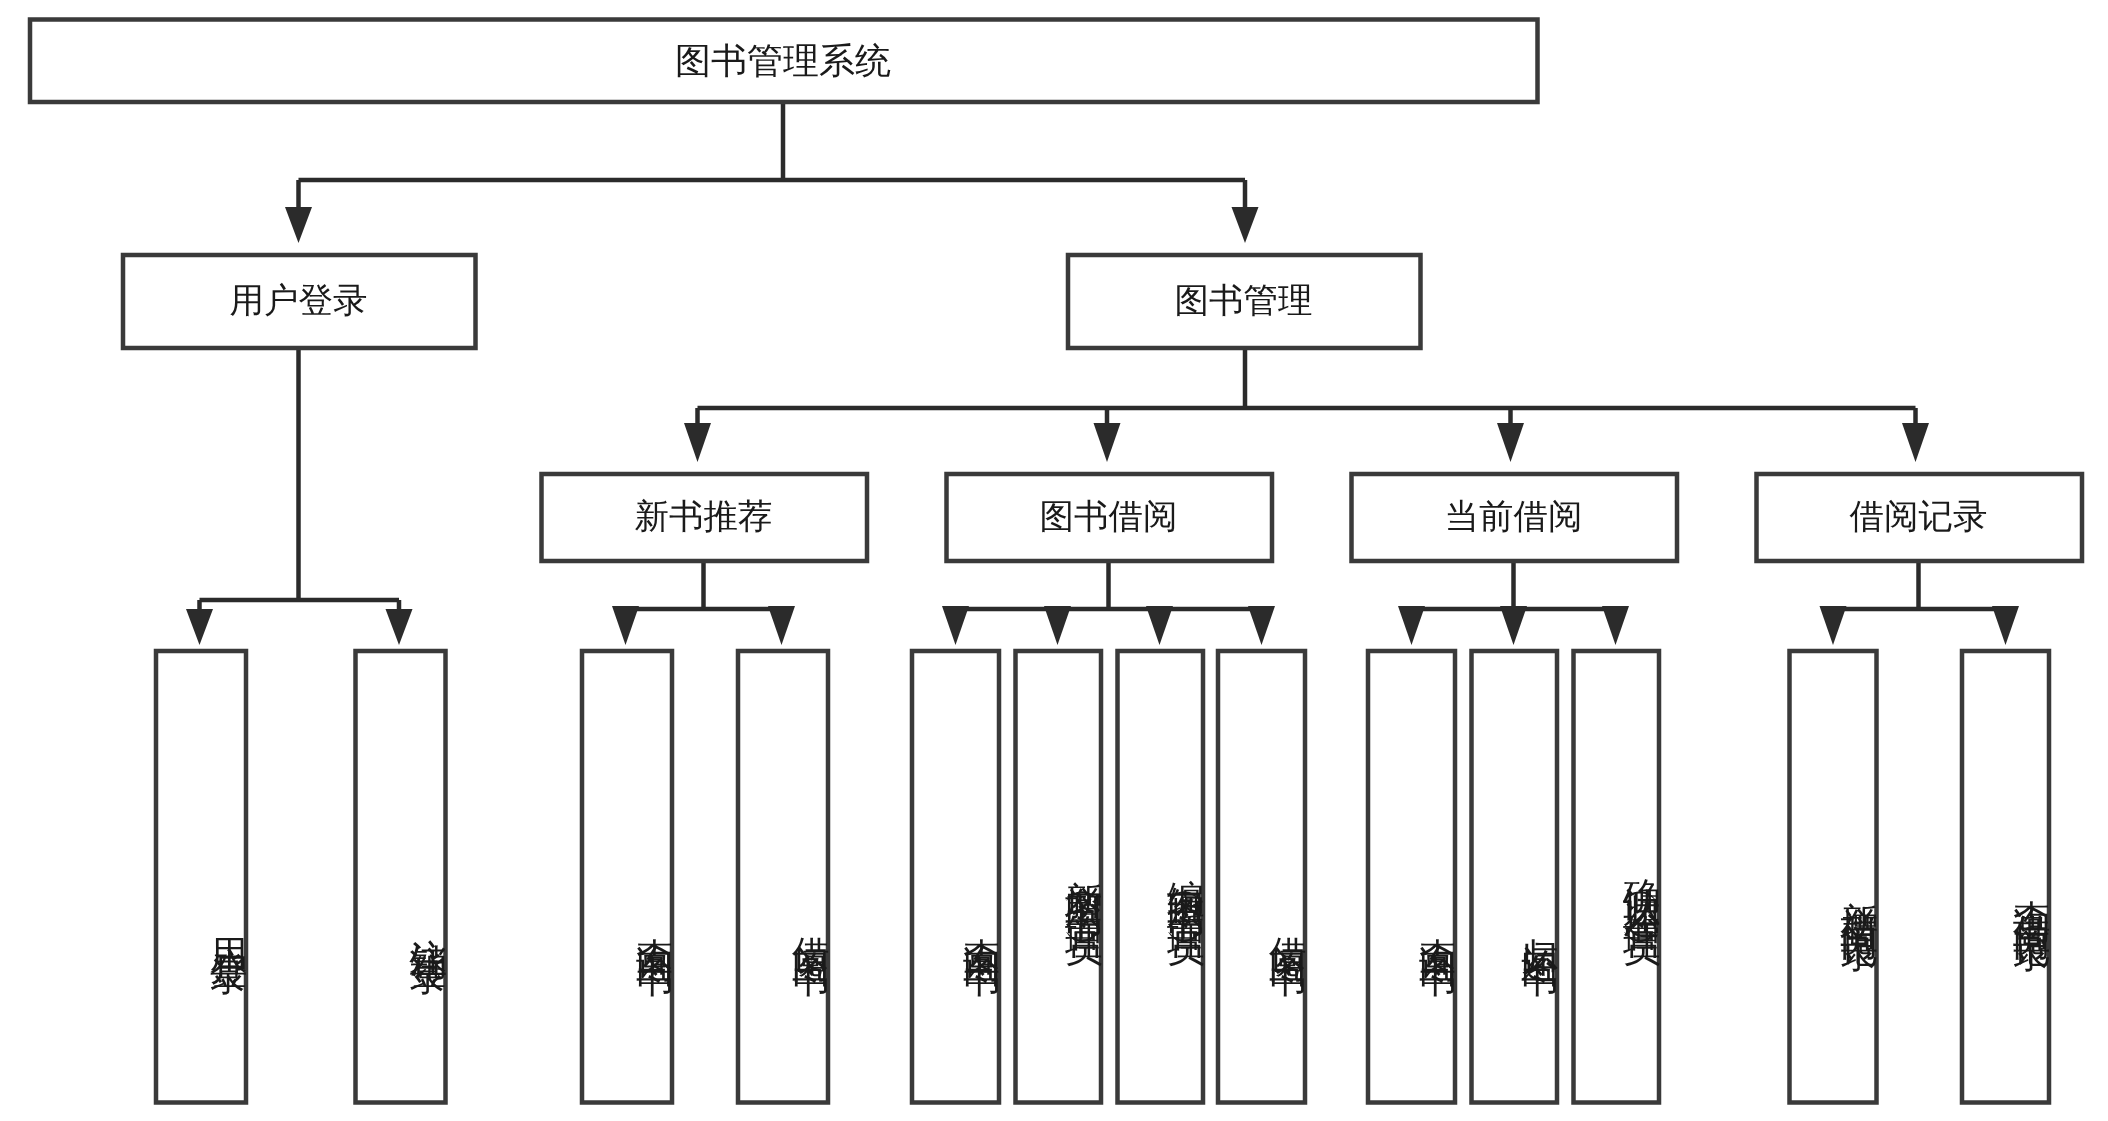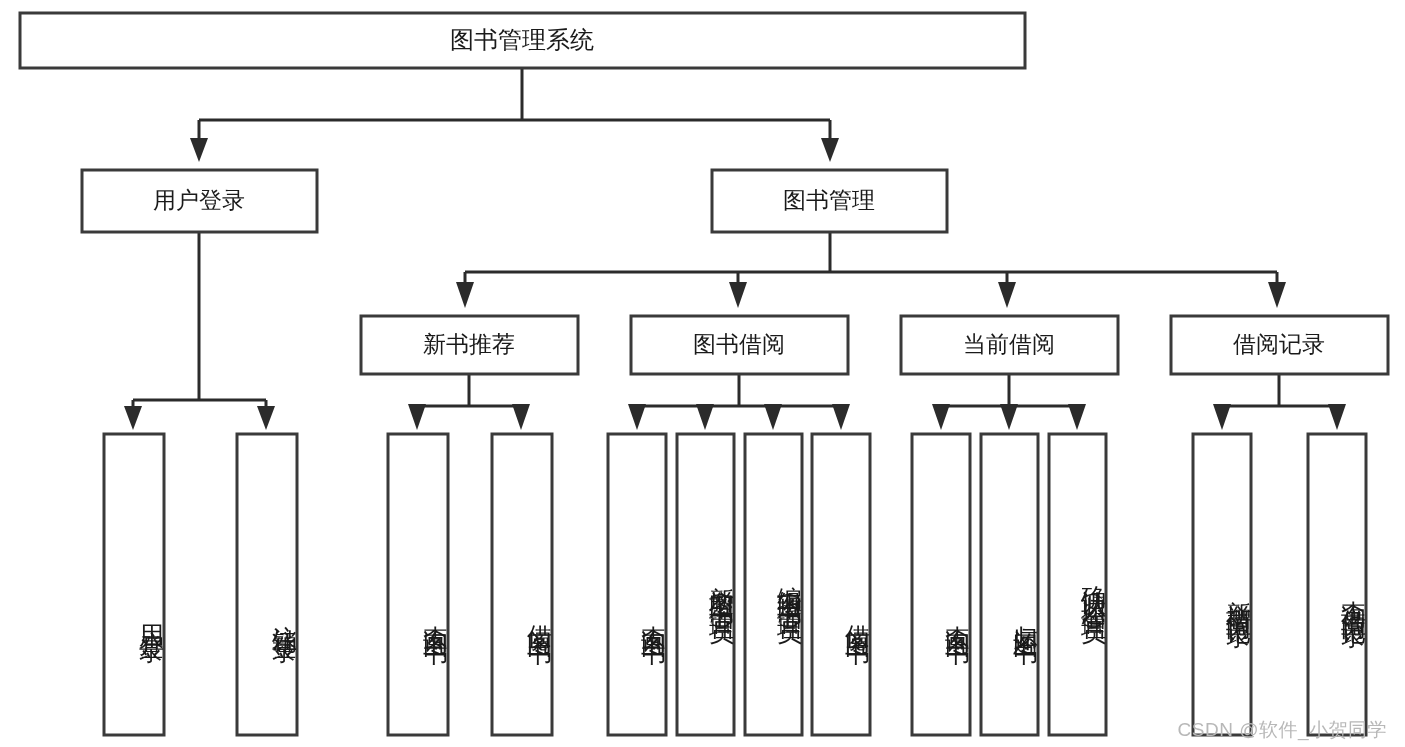--- a/index.html
+++ b/index.html
@@ -230,15 +230,14 @@
   <div class="leaf-label" style="left:745px; top:446px; width:57px; height:285px;">编辑图书（管理员）</div>
   <div class="leaf-label" style="left:812px; top:500px; width:58px; height:230px;">借阅图书</div>
 
   <div class="leaf-label" style="left:912px; top:500px; width:58px; height:230px;">查询图书</div>
   <div class="leaf-label" style="left:981px; top:500px; width:57px; height:230px;">归还图书</div>
   <div class="leaf-label" style="left:1049px; top:446px; width:57px; height:285px;">确认归还（管理员）</div>
 
   <div class="leaf-label" style="left:1193px; top:460px; width:58px; height:270px;">新增借阅记录</div>
   <div class="leaf-label" style="left:1308px; top:460px; width:58px; height:270px;">查询借阅记录</div>
 
-  <div class="watermark">CSDN @软件_小贺同学</div>
 
 </div>
 
 </body></html>

